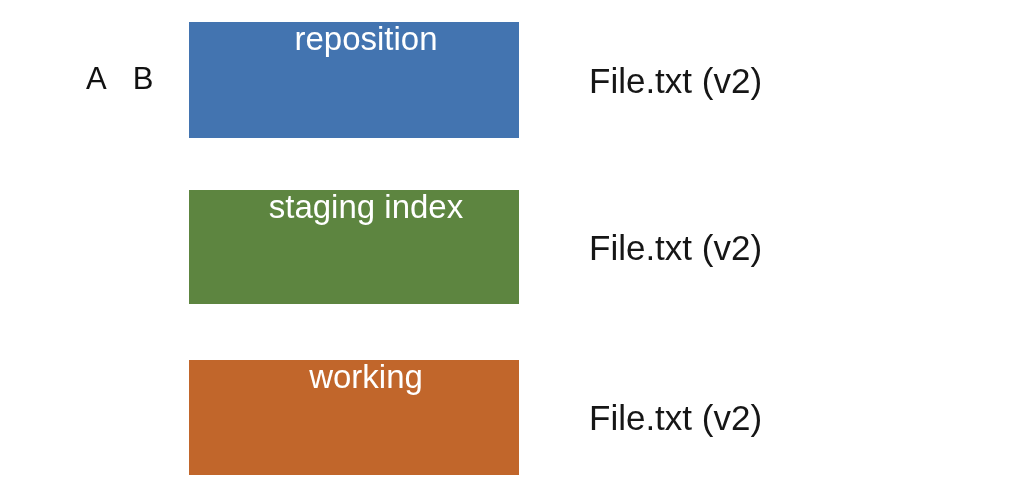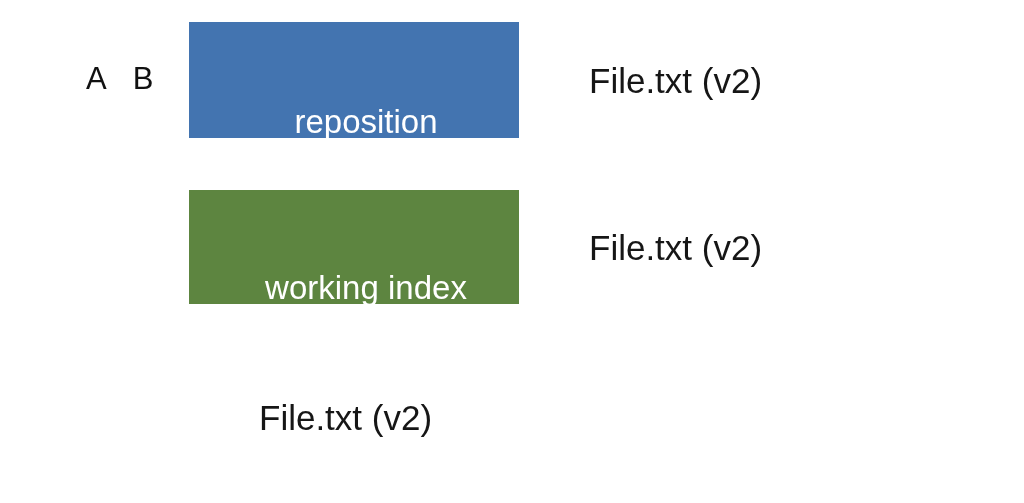--- a/index.html
+++ b/index.html
@@ -31,21 +31,21 @@
     display: flex;
     align-items: center;
   }
   .row-1 { top: 22px;  height: 116px; }
   .row-2 { top: 190px; height: 114px; }
   .row-3 { top: 360px; height: 115px; }
   .box {
     width: 330px;
     height: 100%;
     display: flex;
-    align-items: flex-end;
+    align-items: flex-start;
     justify-content: center;
     color: #ffffff;
     font-size: 33px;
     line-height: 1;
     box-sizing: border-box;
     padding-left: 24px;
   }
   .file-label {
     margin-left: 70px;
     font-size: 35px;
@@ -66,22 +66,25 @@
 
   <div class="row row-1">
     <div class="box" style="background-color: rgb(67, 116, 176);">
       <span>reposition</span>
     </div>
     <div class="file-label">File.txt (v2)</div>
   </div>
 
   <div class="row row-2">
     <div class="box" style="background-color: rgb(93, 133, 64);">
-      <span>working index</span>
+      <span>staging index</span>
     </div>
     <div class="file-label">File.txt (v2)</div>
   </div>
 
   <div class="row row-3">
+    <div class="box" style="background-color: rgb(193, 102, 43);">
+      <span>working</span>
+    </div>
     <div class="file-label">File.txt (v2)</div>
   </div>
 
 </div>
 
 </body></html>

